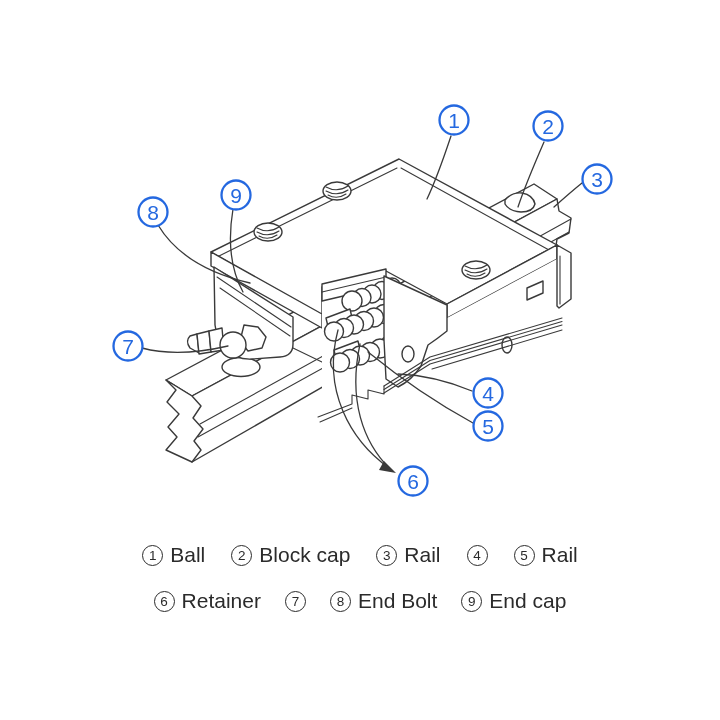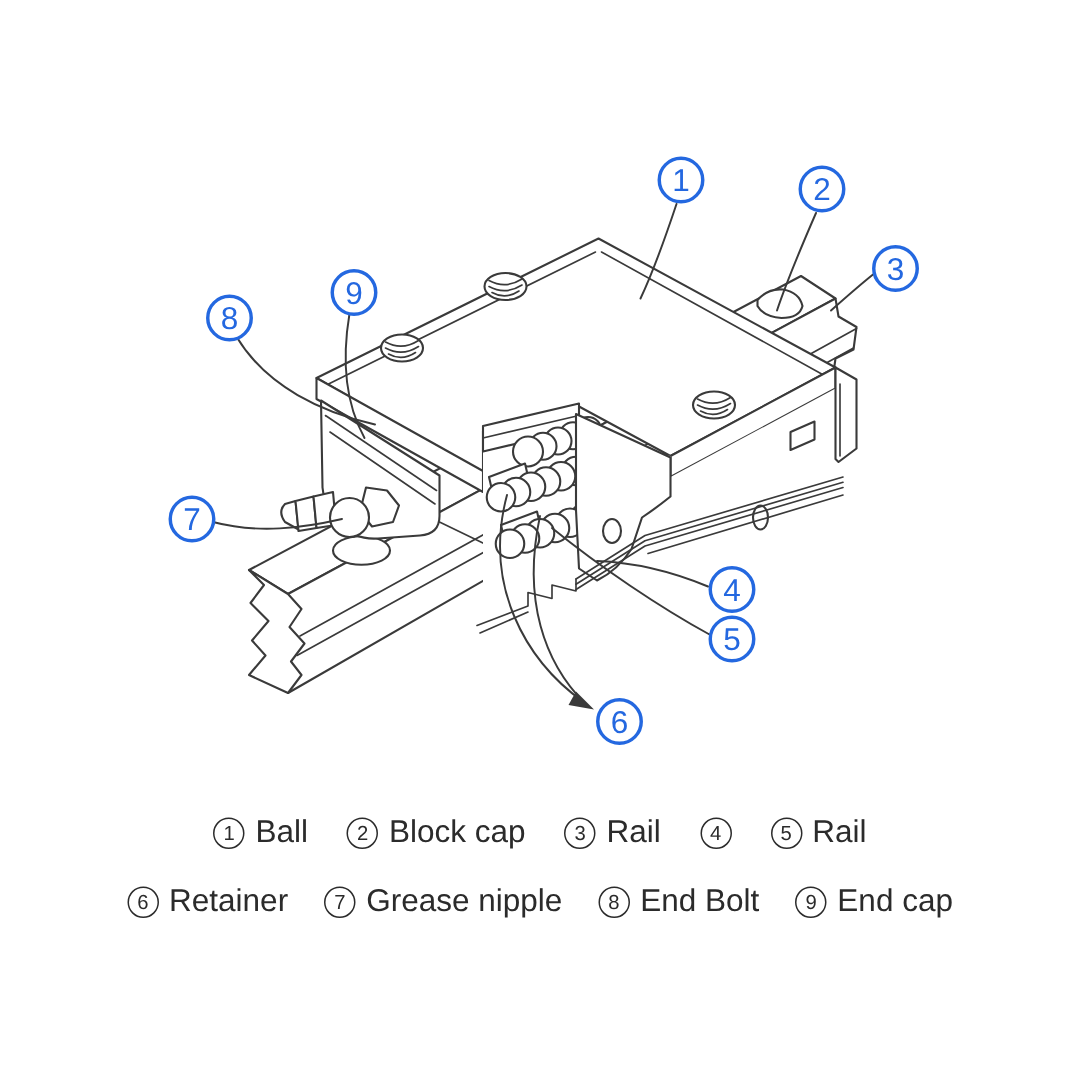--- a/index.html
+++ b/index.html
@@ -231,21 +231,20 @@
       <span>Rail</span>
     </span>
   </div>
   <div class="legend-row r2">
     <span class="legend-item">
       <span class="lnum">6</span>
       <span>Retainer</span>
     </span>
     <span class="legend-item">
       <span class="lnum">7</span>
-      <span>Grease nipple</span>
     </span>
     <span class="legend-item">
       <span class="lnum">8</span>
       <span>End Bolt</span>
     </span>
     <span class="legend-item">
       <span class="lnum">9</span>
       <span>End cap</span>
     </span>
   </div>

